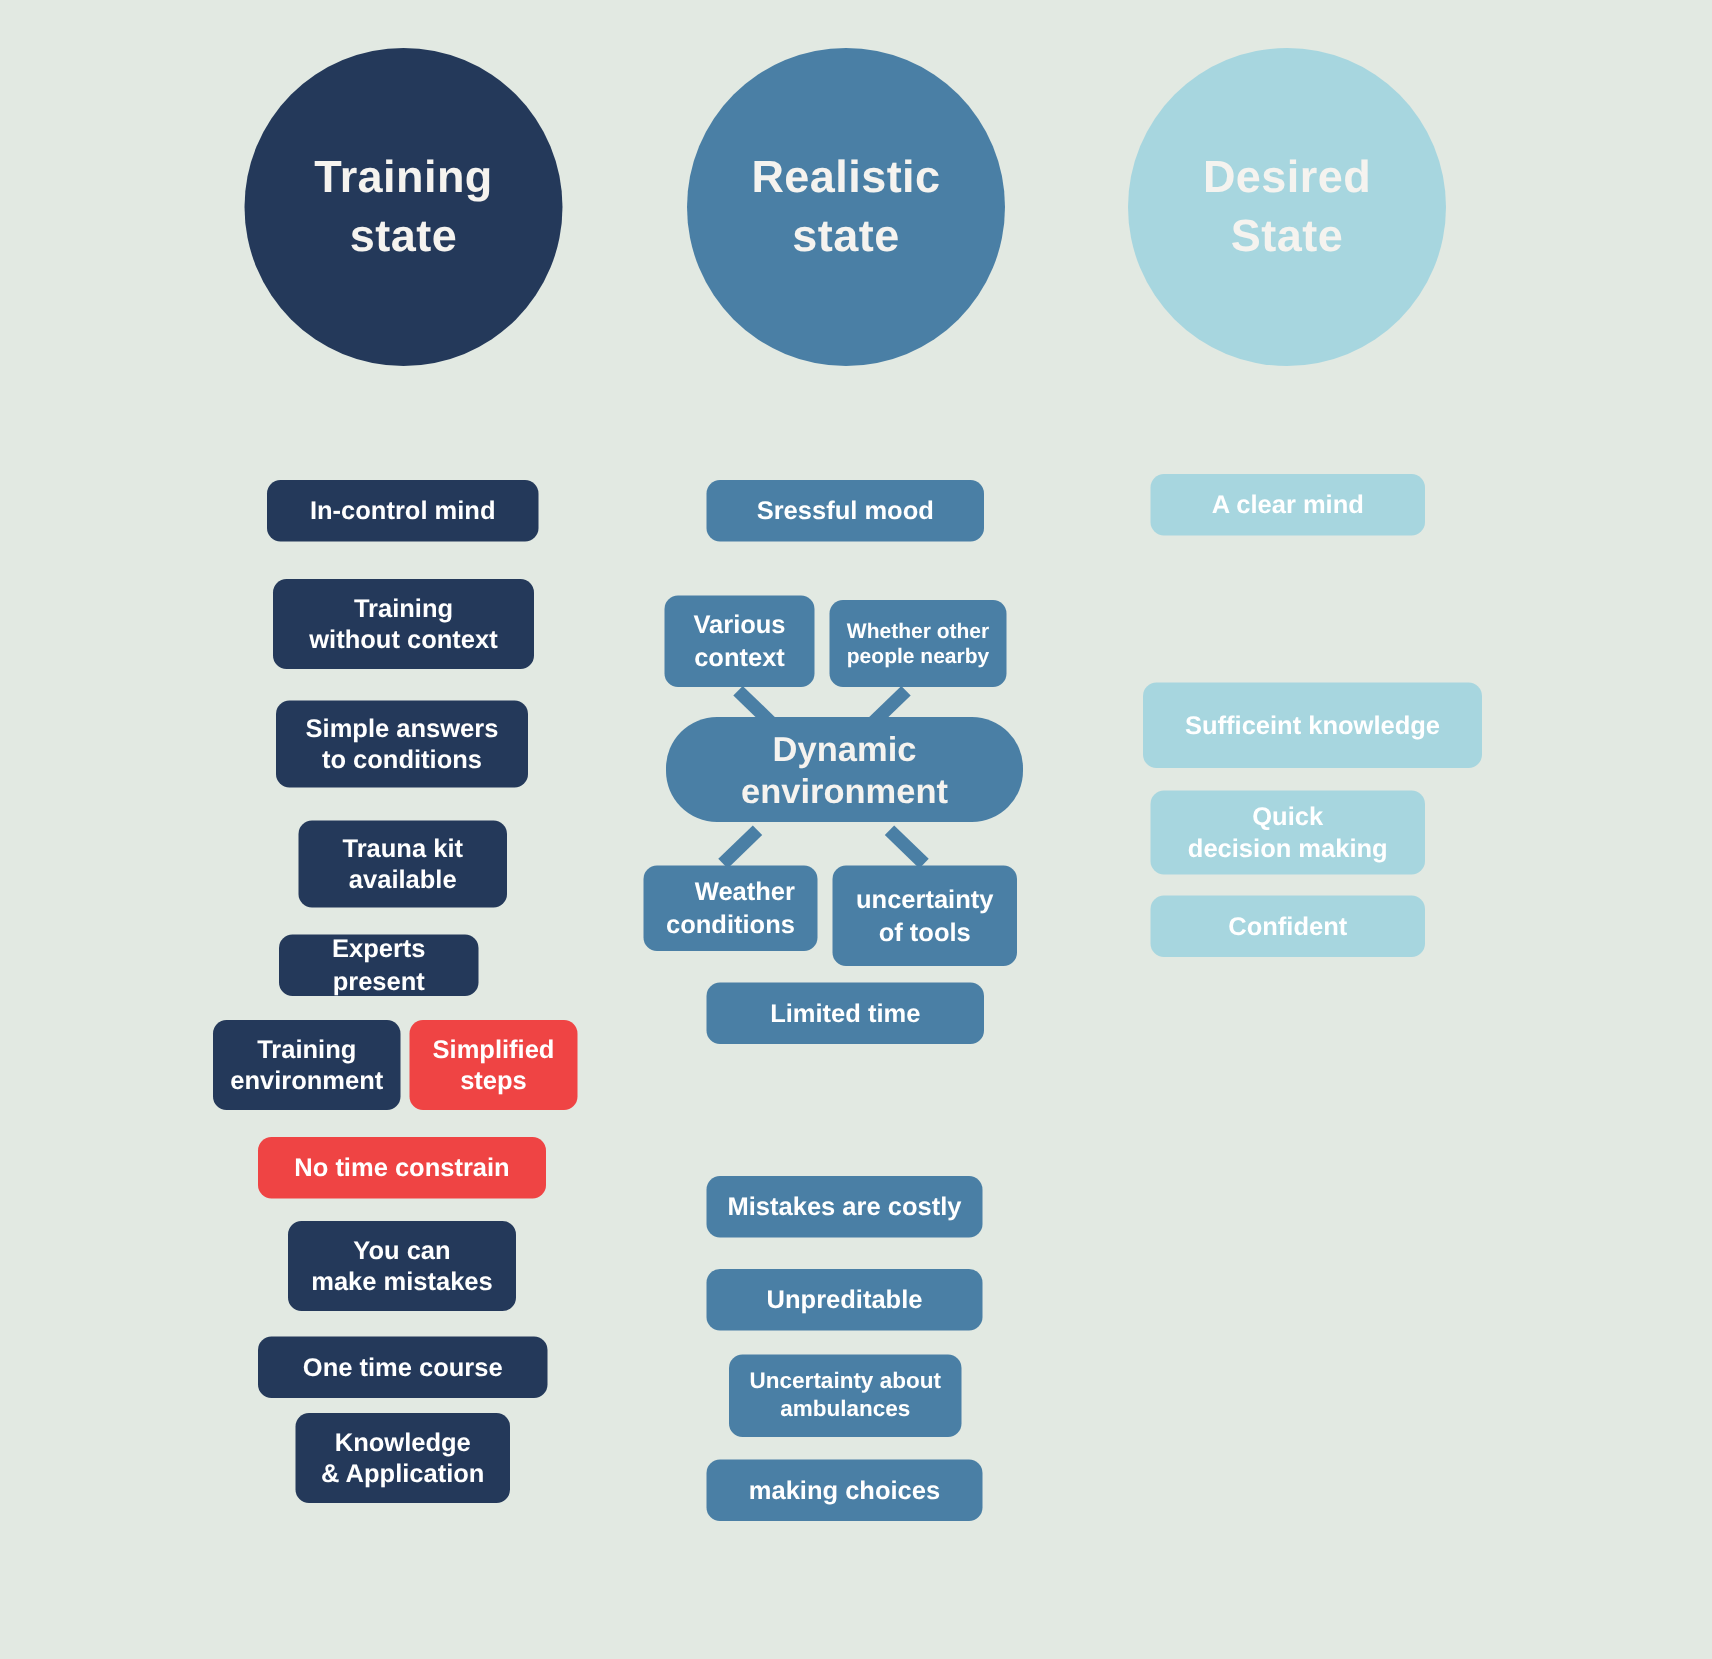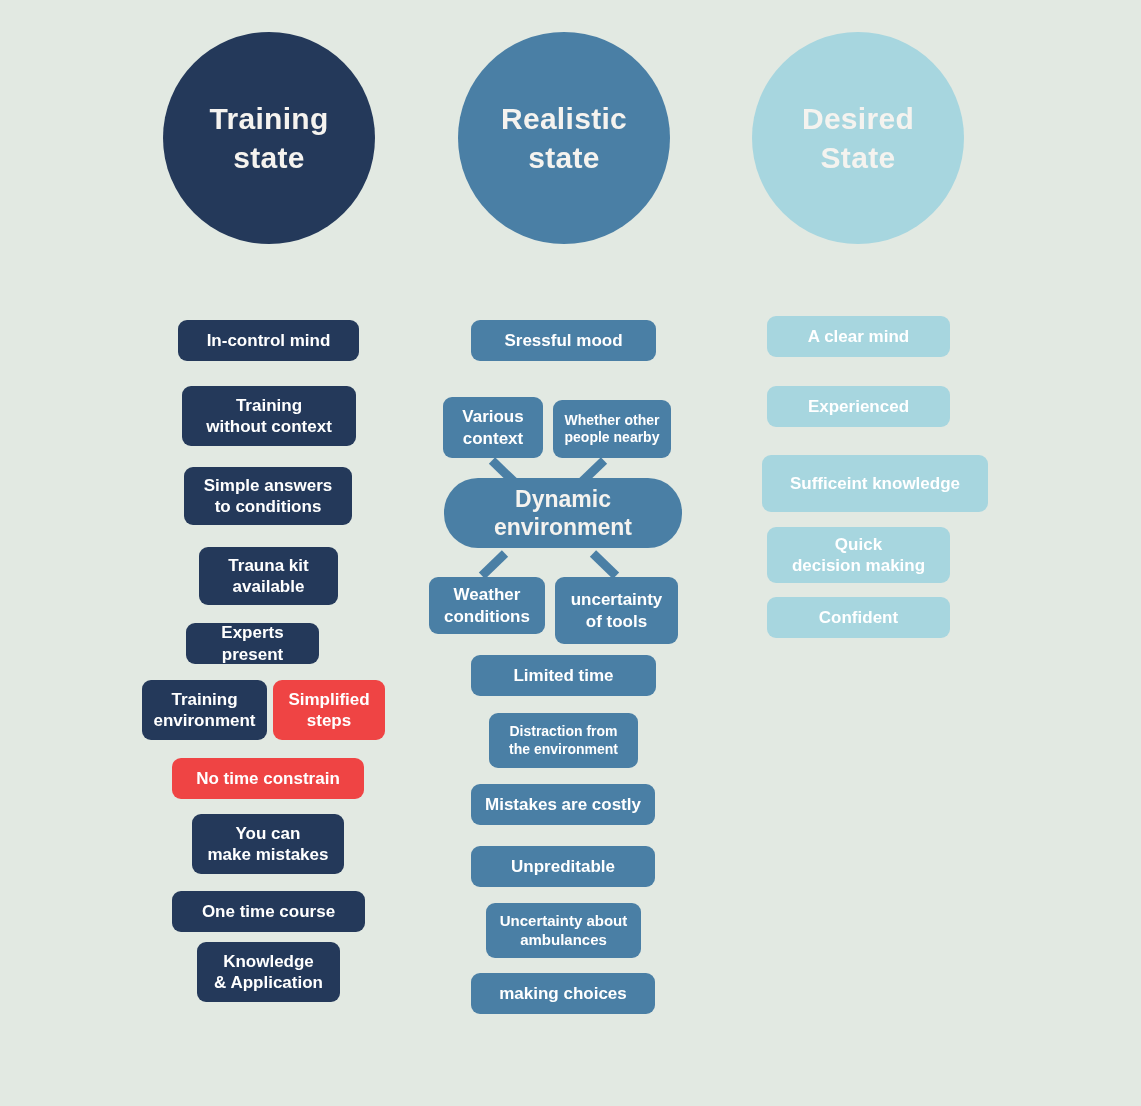--- a/index.html
+++ b/index.html
@@ -187,44 +187,38 @@
     </div>
   </div>
 
   <div class="pill" style="left:444px; top:478px; width:238px; height:70px; background:#4a7fa5; font-size:23px;">
     <div>
       <div>Dynamic</div>
       <div>environment</div>
     </div>
   </div>
 
-  <div class="box" style="left:429px; top:577px; width:116px; height:57px; background:#4a7fa5; font-size:17px;">
+  <div class="box" style="left:429px; top:577px; width:116px; height:57px; background:#4a7fa5; font-size:17px;text-align:right;">
     <div>
       <div>Weather</div>
       <div>conditions</div>
     </div>
   </div>
 
   <div class="box" style="left:555px; top:577px; width:123px; height:67px; background:#4a7fa5; font-size:17px;">
     <div>
       <div>uncertainty</div>
       <div>of  tools</div>
     </div>
   </div>
 
   <div class="box" style="left:471px; top:655px; width:185px; height:41px; background:#4a7fa5; font-size:17px;">
     <span>Limited time</span>
   </div>
 
-  <div class="box" style="left:489px; top:713px; width:149px; height:55px; background:#4a7fa5; font-size:14px;">
-    <div>
-      <div>Distraction from</div>
-      <div>the environment</div>
-    </div>
-  </div>
 
   <div class="box" style="left:471px; top:784px; width:184px; height:41px; background:#4a7fa5; font-size:17px;">
     <span>Mistakes are costly</span>
   </div>
 
   <div class="box" style="left:471px; top:846px; width:184px; height:41px; background:#4a7fa5; font-size:17px;">
     <span>Unpreditable</span>
   </div>
 
   <div class="box" style="left:486px; top:903px; width:155px; height:55px; background:#4a7fa5; font-size:15px;">
@@ -235,23 +229,20 @@
   </div>
 
   <div class="box" style="left:471px; top:973px; width:184px; height:41px; background:#4a7fa5; font-size:17px;">
     <span>making choices</span>
   </div>
 
   <div class="box" style="left:767px; top:316px; width:183px; height:41px; background:#a7d6df; font-size:17px;">
     <span>A clear mind</span>
   </div>
 
-  <div class="box" style="left:767px; top:386px; width:183px; height:41px; background:#a7d6df; font-size:17px;">
-    <span>Experienced</span>
-  </div>
 
   <div class="box" style="left:762px; top:455px; width:226px; height:57px; background:#a7d6df; font-size:17px;">
     <span>Sufficeint knowledge</span>
   </div>
 
   <div class="box" style="left:767px; top:527px; width:183px; height:56px; background:#a7d6df; font-size:17px;">
     <div>
       <div>Quick</div>
       <div>decision making</div>
     </div>

